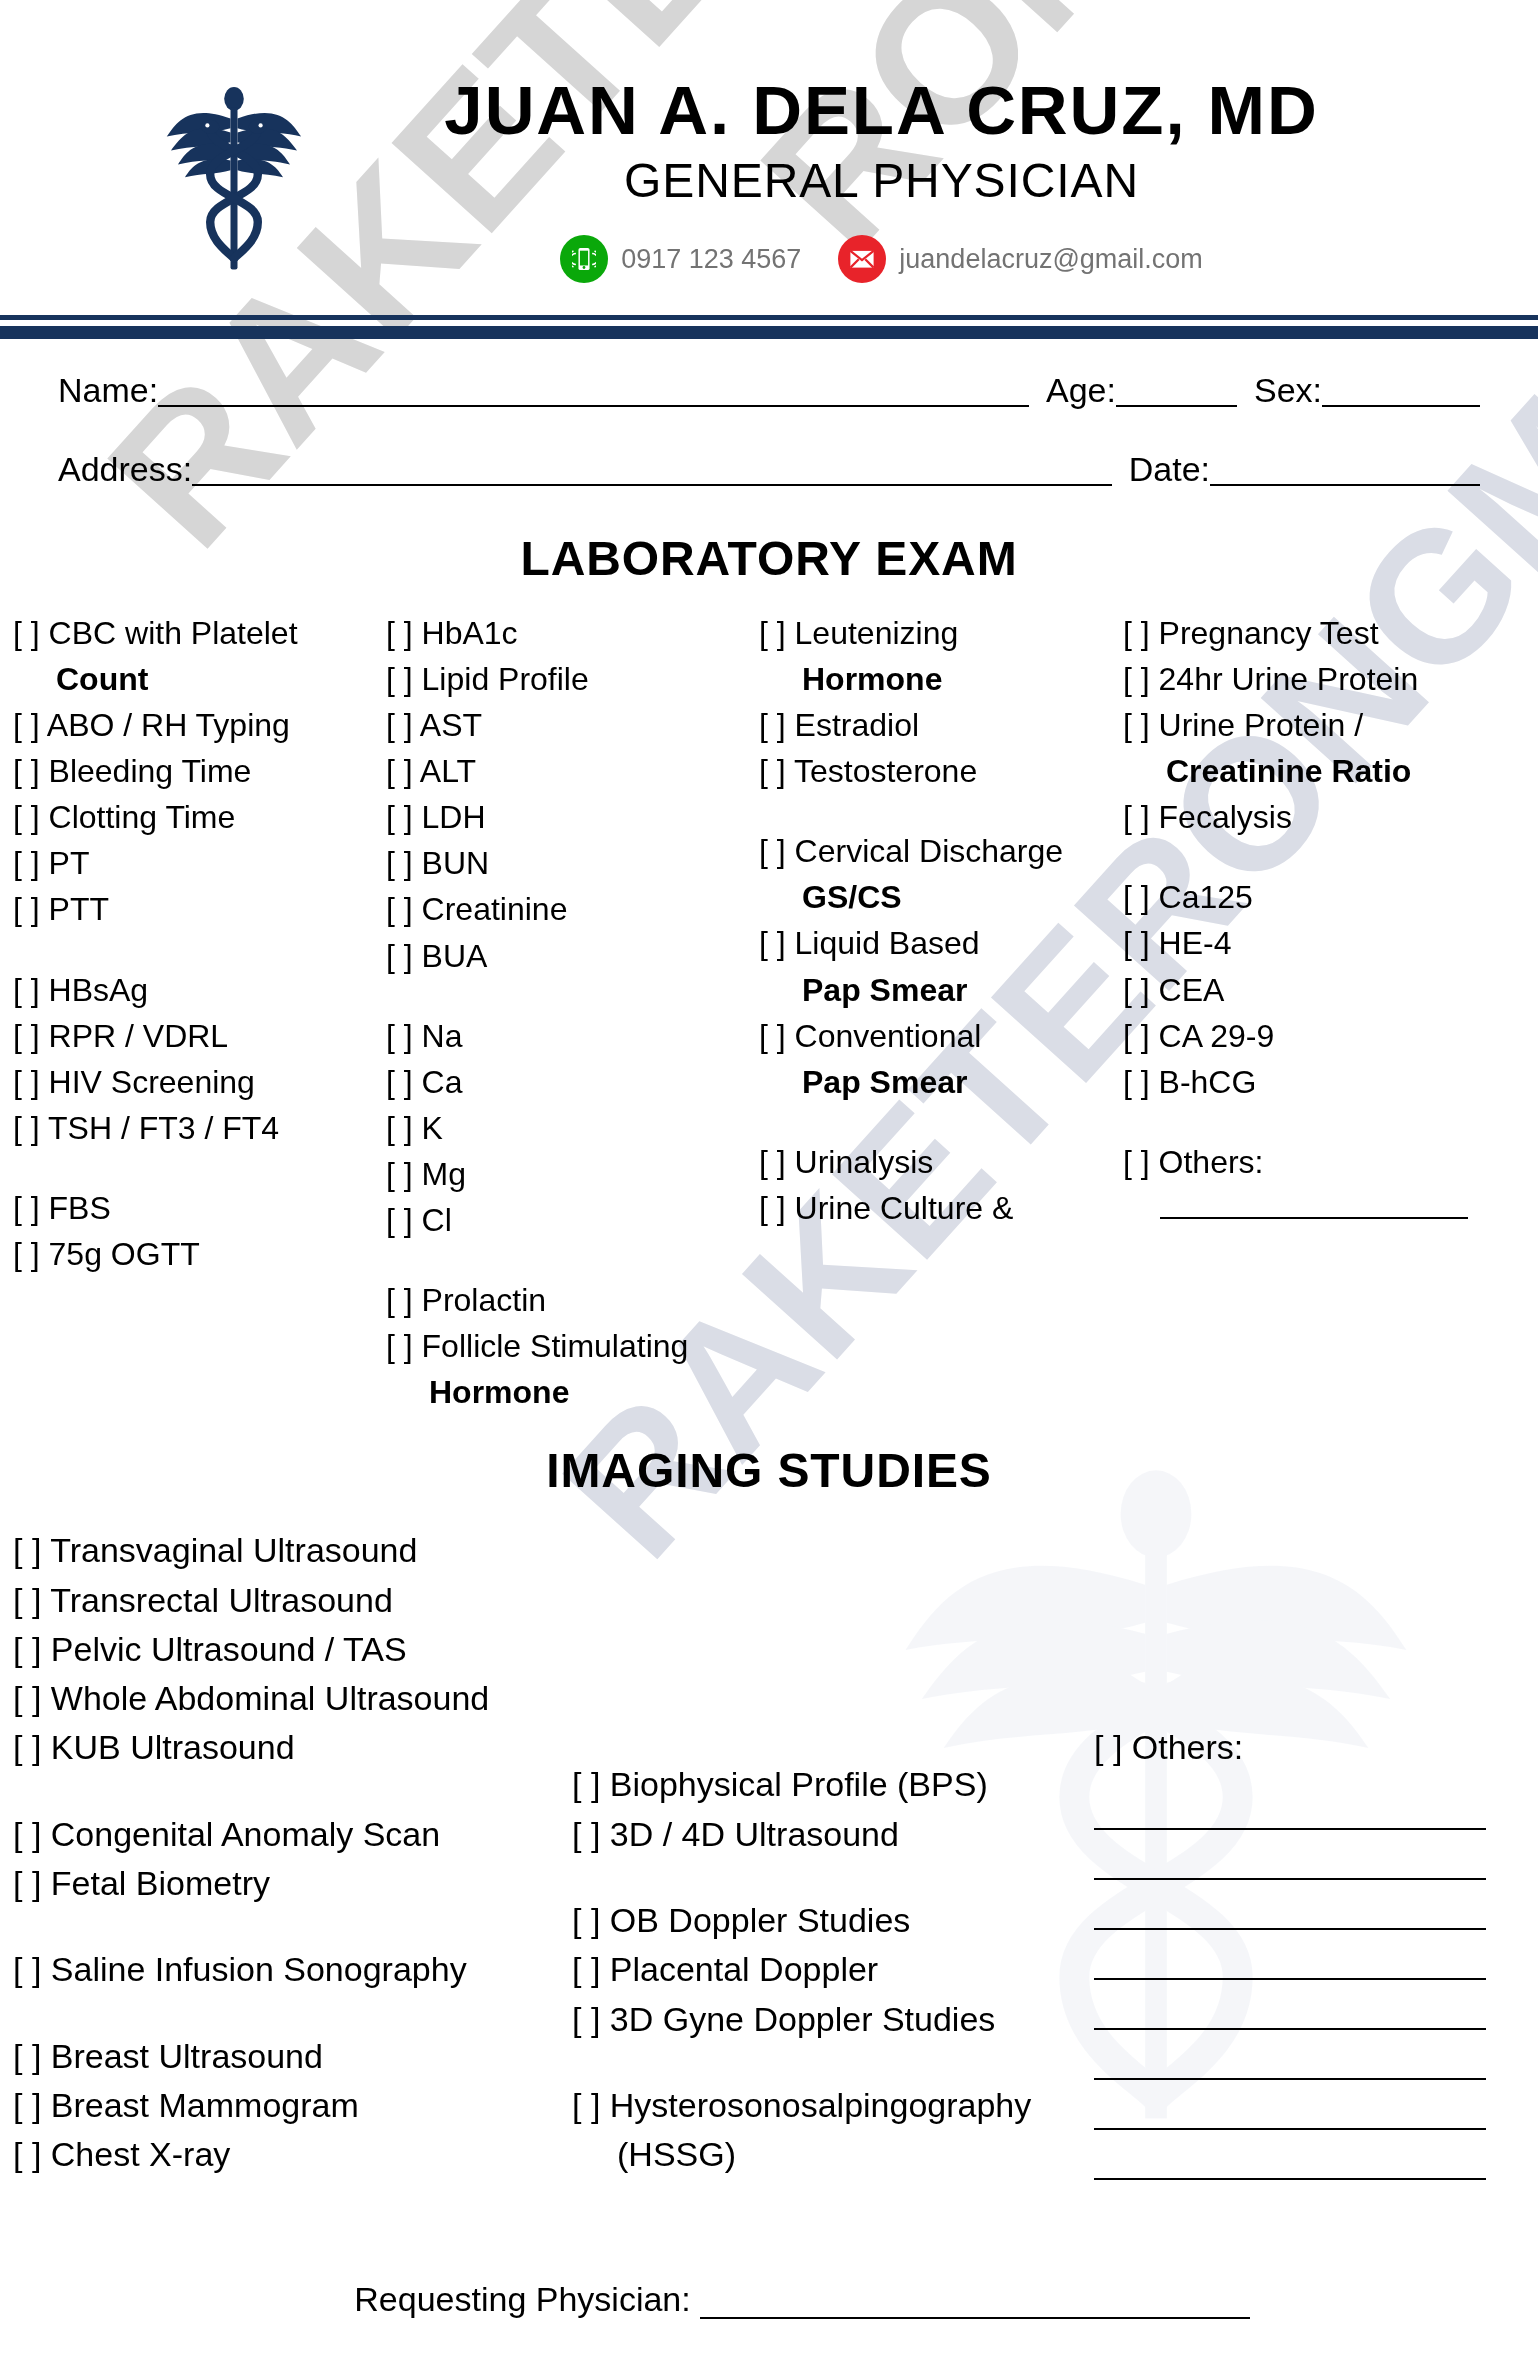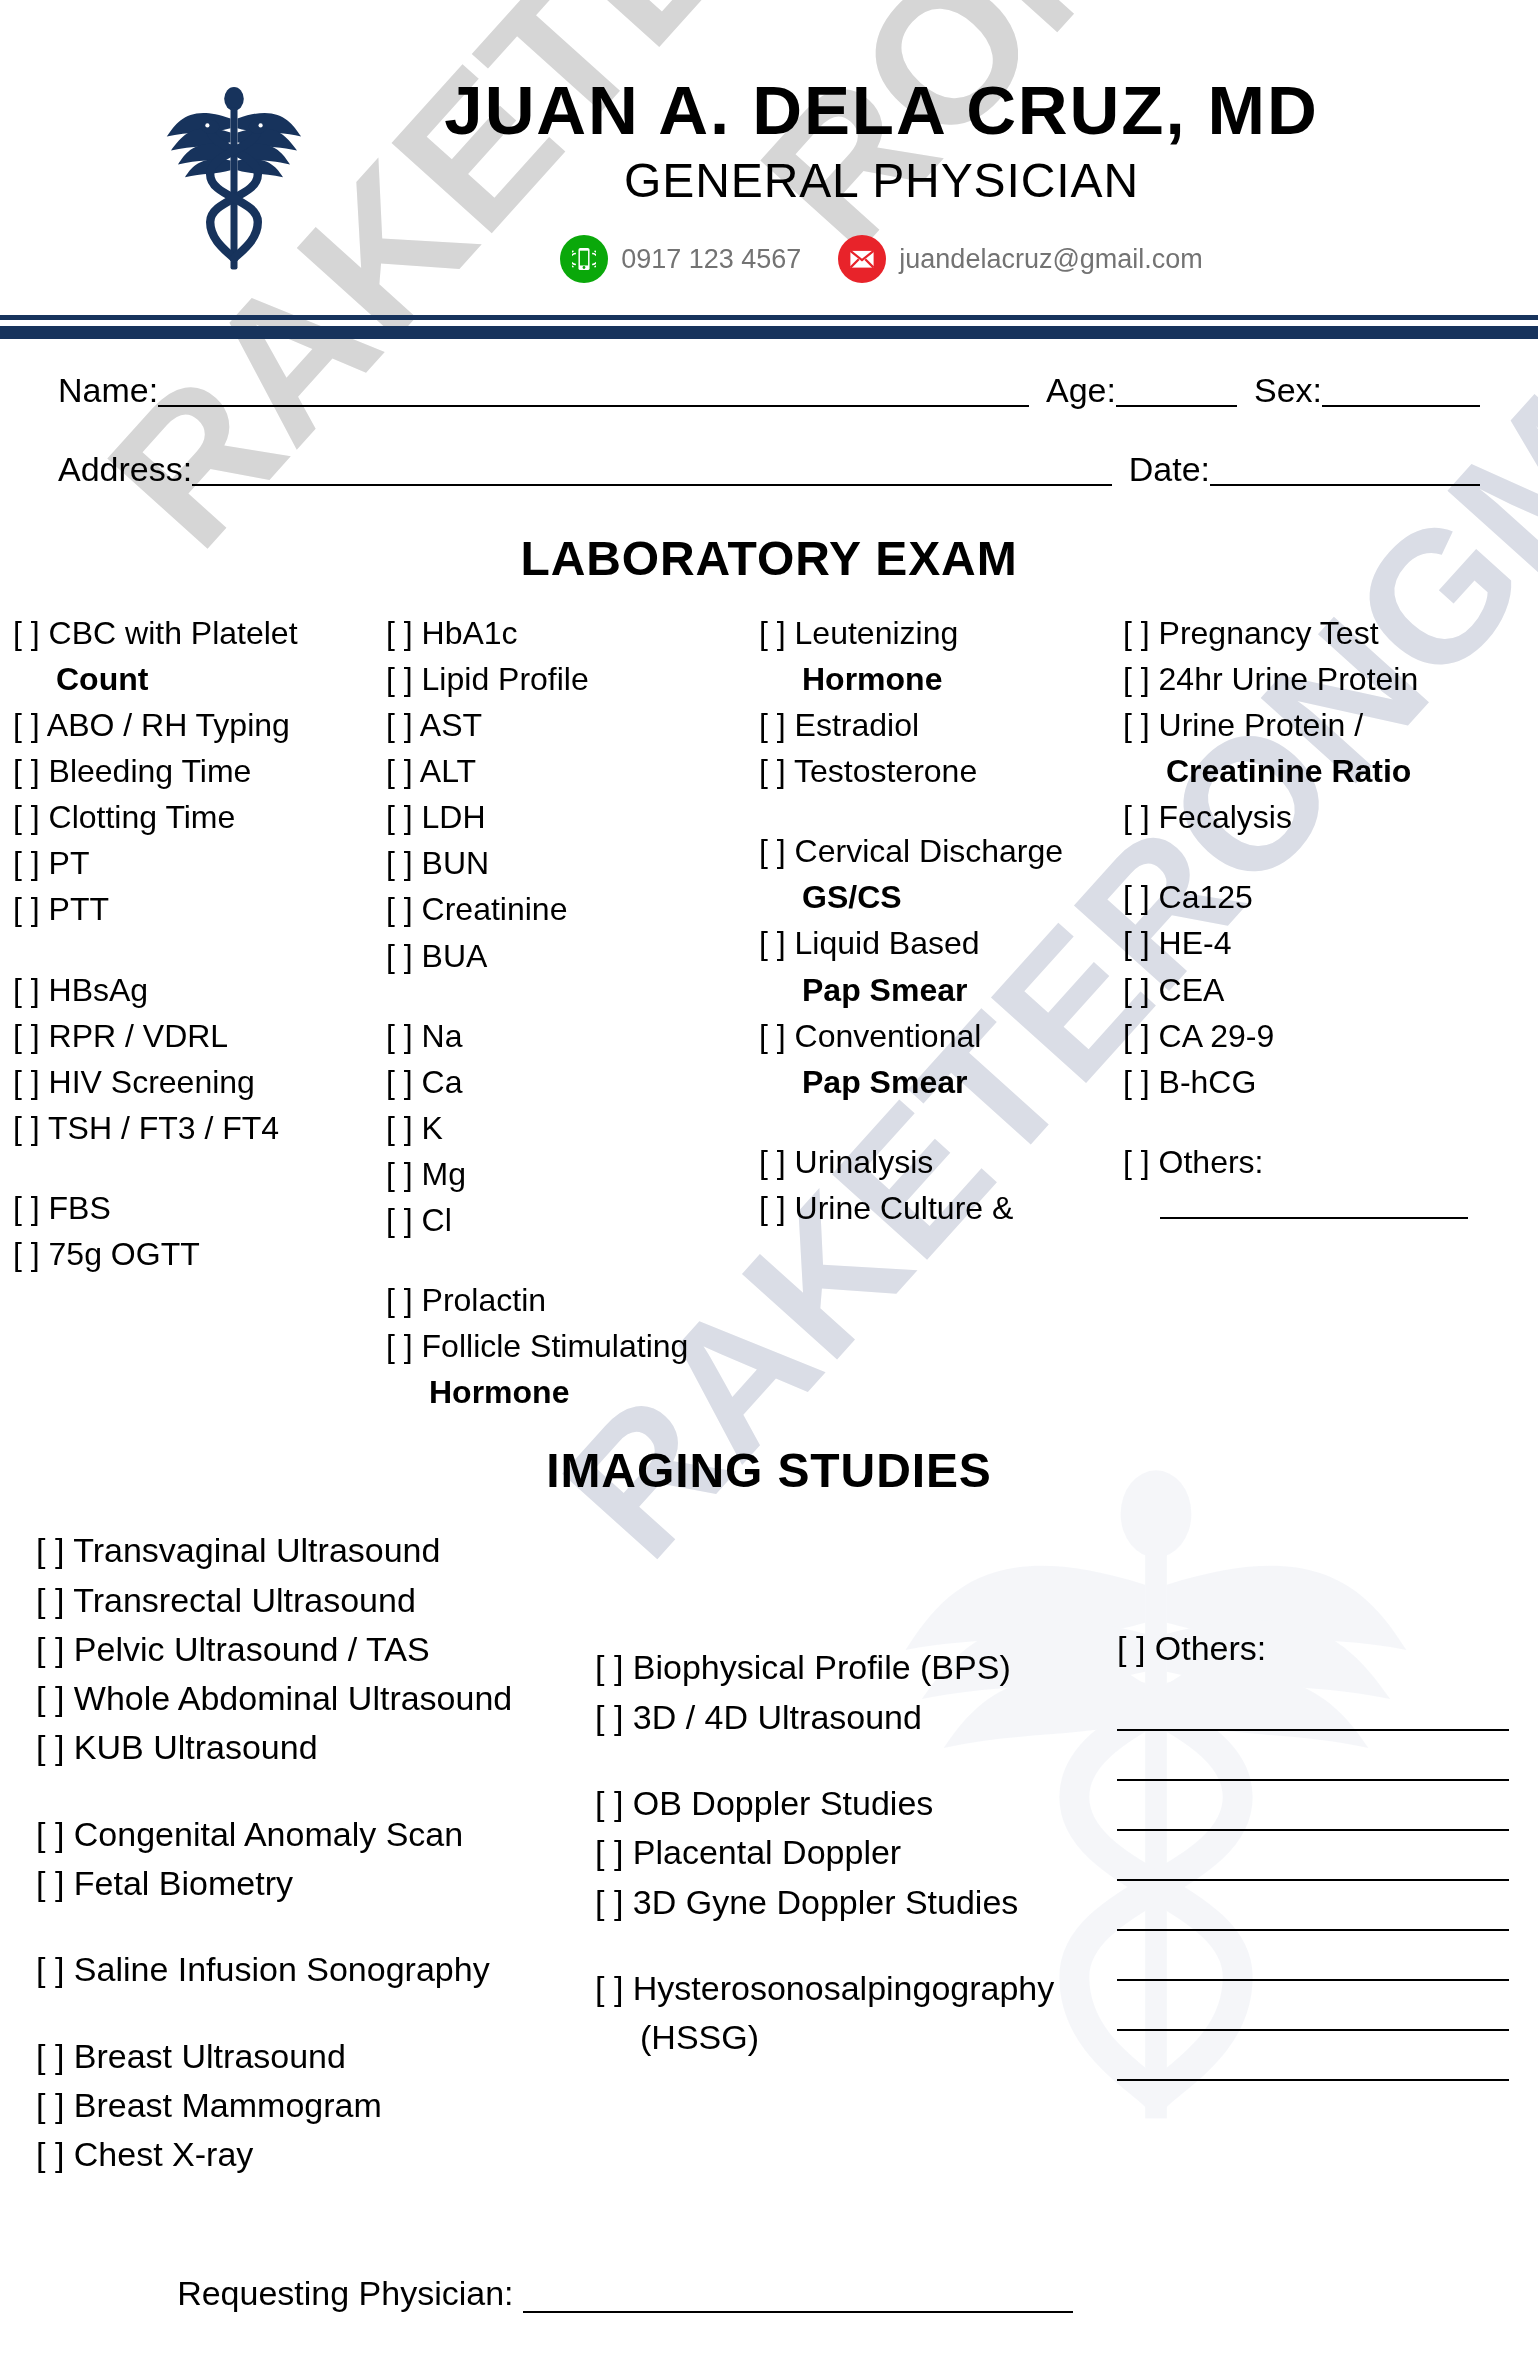--- a/index.html
+++ b/index.html
@@ -95,33 +95,33 @@
   .duo{display:flex;font-size:32px;line-height:1.44;flex-direction:column;}
   .duo .a{width:140px;flex:0 0 auto;}
   .duo .b{flex:1 1 auto;}
 
   
   .others-line{
     border-bottom:2.8px solid #000;width:308px;height:32px;margin-left:37px;
   }
 
   
-  .img-grid{display:flex;padding:0 13px;align-items:center;margin-left:23px;}
+  .img-grid{display:flex;padding:0 13px;align-items:flex-end;}
   .img-col.i1{width:559px;flex:0 0 auto;}
   .img-col.i2{width:522px;flex:0 0 auto;}
   .img-col.i3{width:401px;flex:0 0 auto;}
   .img-item{font-size:34px;line-height:1.45;white-space:nowrap;}
   .img-item .cont{display:block;padding-left:45px;}
   .ispacer{height:37px;}
 
   .blank-lines{margin-top:7.5px;}
   .bline{border-bottom:2.8px solid #000;height:48px;width:392px;}
 
   
-  .footer{position:absolute;left:0;bottom:64px;width:1250px;display:flex;justify-content:center;}
+  .footer{position:absolute;left:0;bottom:58px;width:1250px;display:flex;justify-content:flex-end;}
   .footer-inner{display:flex;align-items:flex-end;font-size:34px;}
   .fline{border-bottom:2.8px solid #000;width:550px;height:32px;margin-left:9.3px;}
 </style>
 </head>
 <body>
 
 <div class="watermark-layer">
   <div class="wm wm1">RAKETE</div>
   <div class="wm wm2">RONGMD</div>
   <div class="wm wm3">RAKETERONGMD</div>

